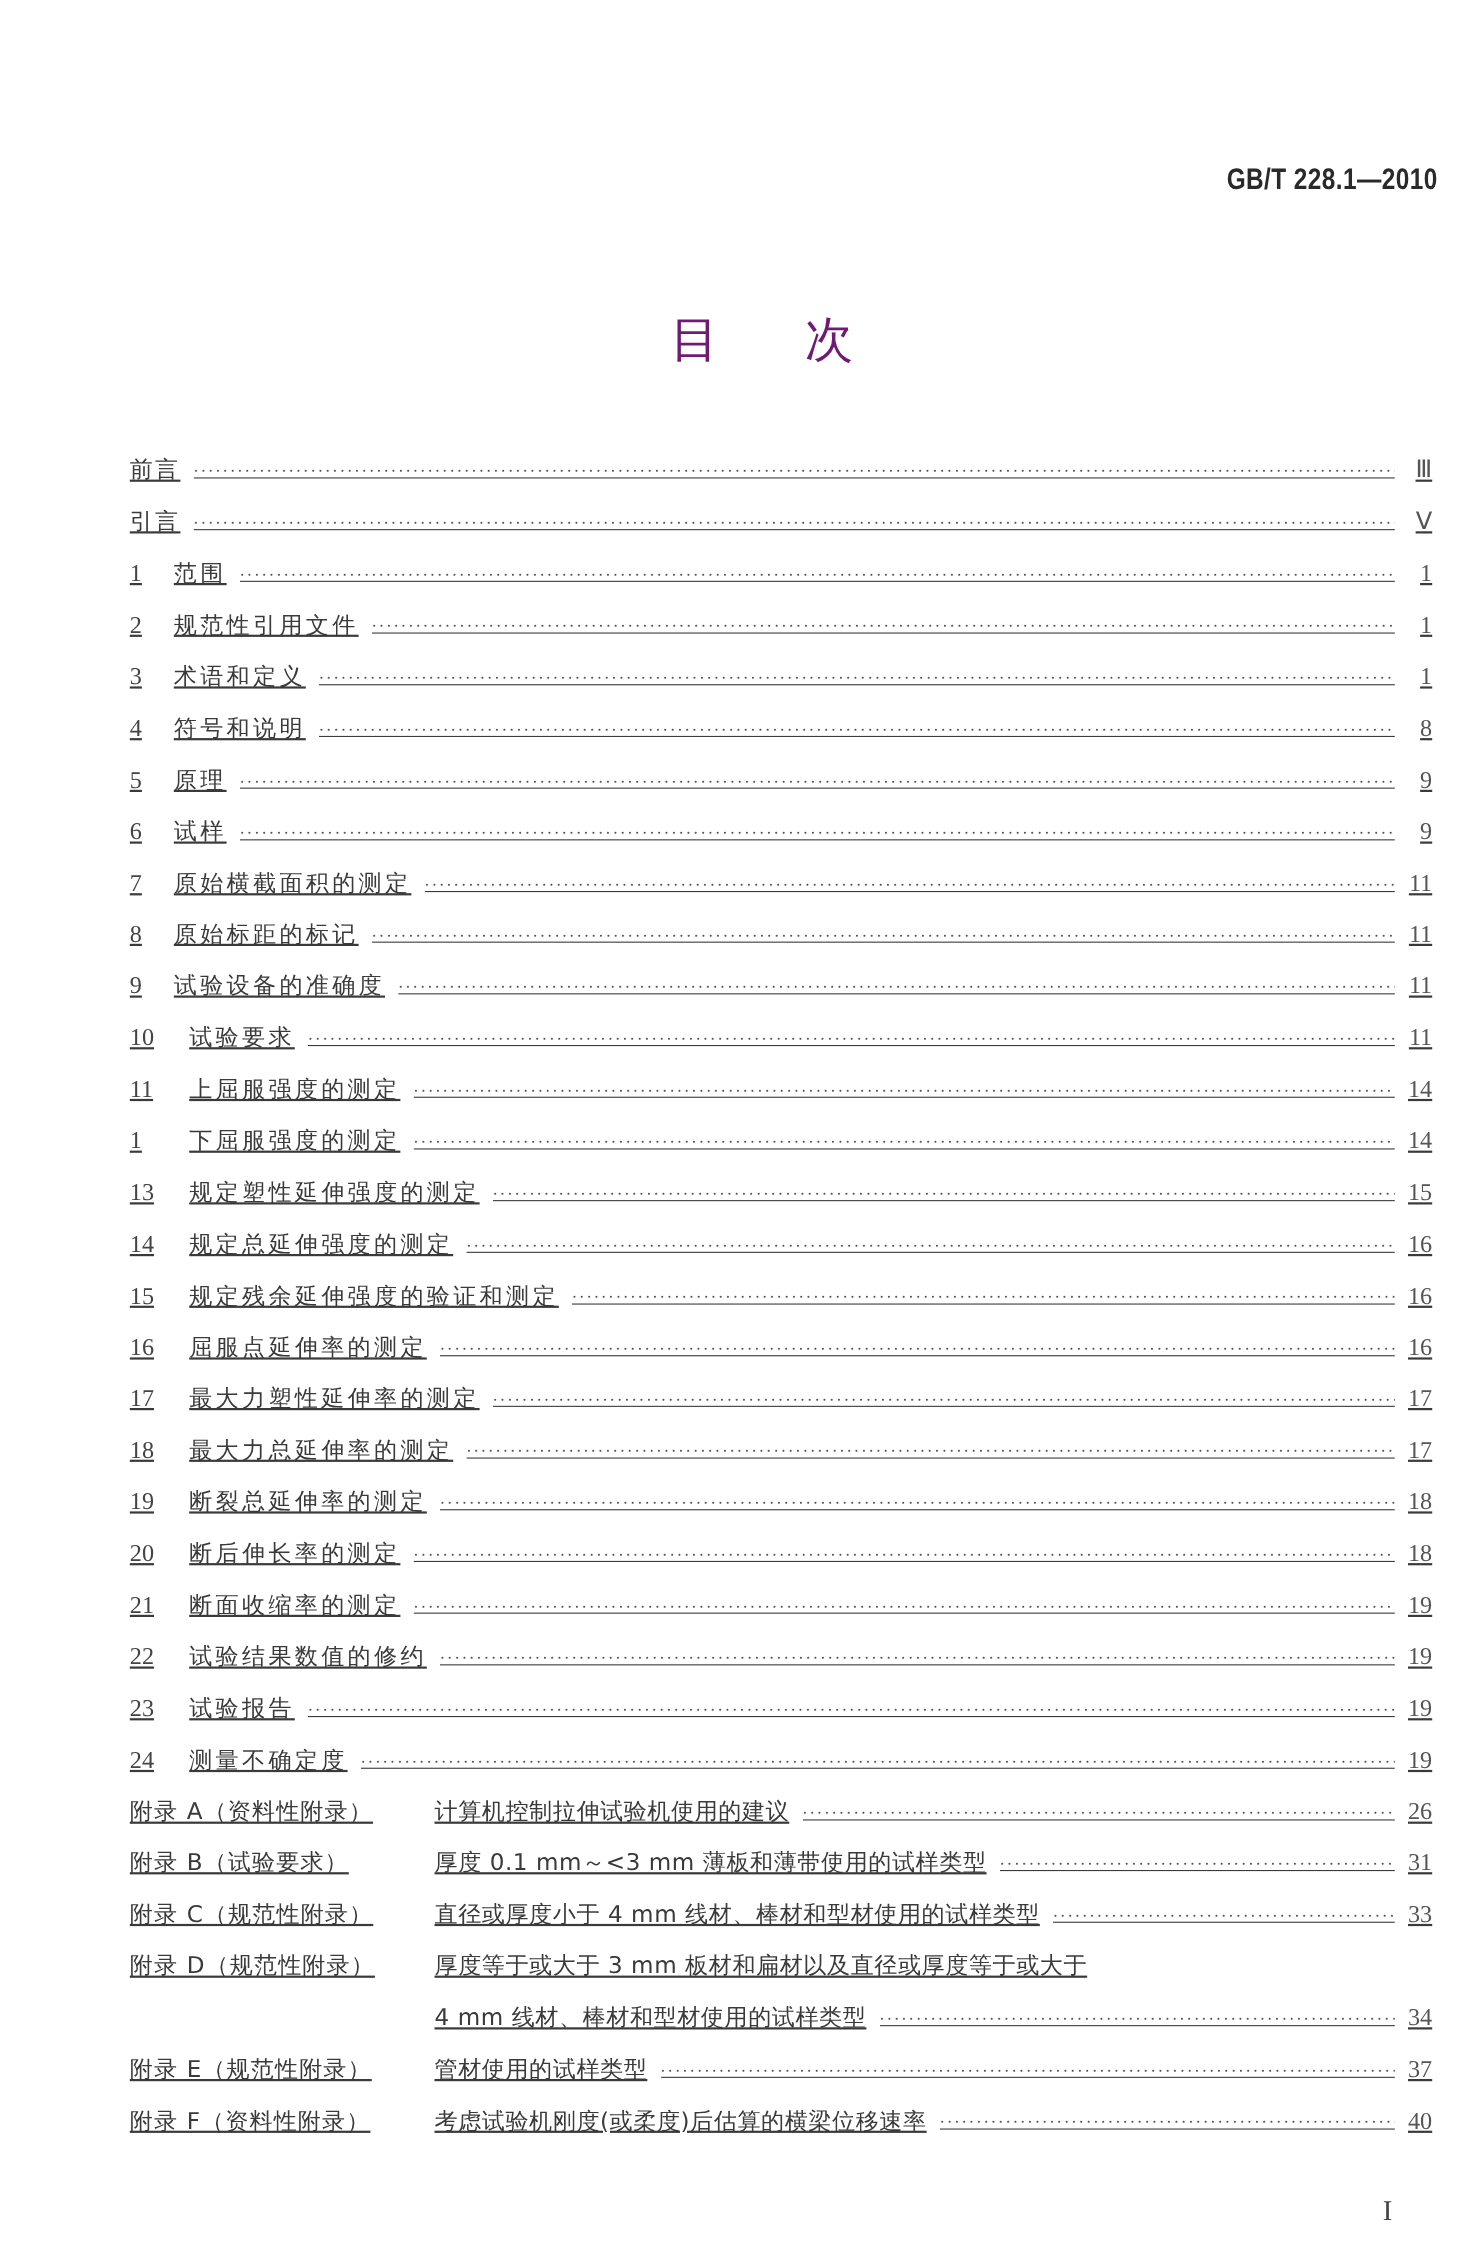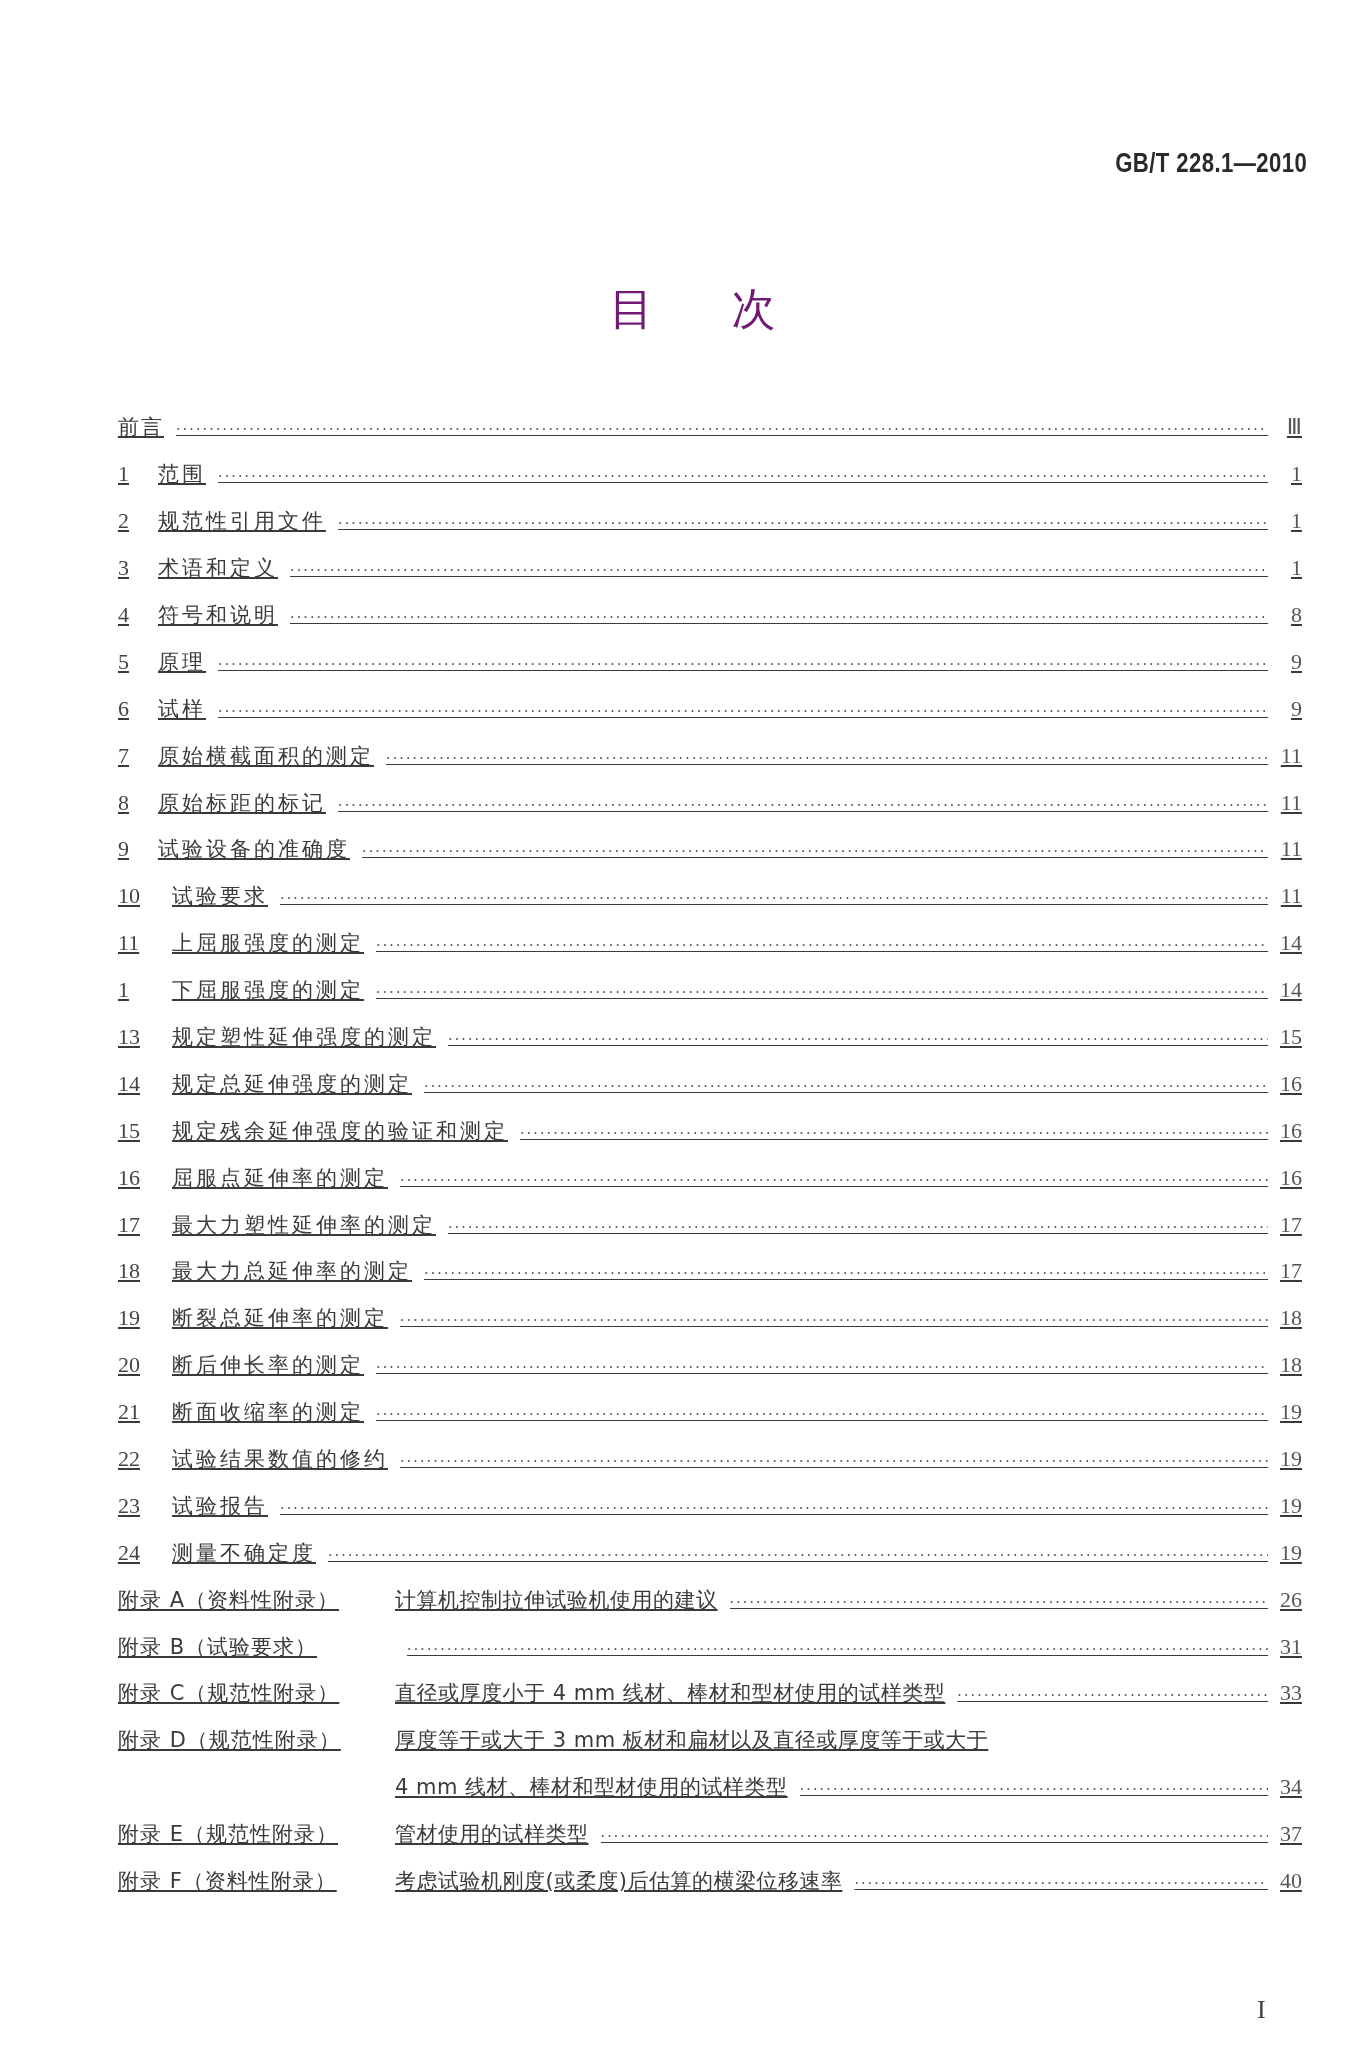--- a/index.html
+++ b/index.html
@@ -36,20 +36,25 @@
   <span>目</span><span class="gap"></span><span>次</span>
 </div>
 
 <div class="toc">
 
   <div class="row front">
     <span class="label">前言</span>
     <span class="dots"></span>
     <span class="page">Ⅲ</span>
   </div>
+  <div class="row front">
+    <span class="label">引言</span>
+    <span class="dots"></span>
+    <span class="page">Ⅴ</span>
+  </div>
 
   <div id="sections">
       <div class="row">
         <span class="num">1</span>
         <span class="label">范围</span>
         <span class="dots"></span>
         <span class="page">1</span>
       </div>
       <div class="row">
         <span class="num">2</span>
@@ -192,20 +197,21 @@
     </div>
   <div id="appendices">
       <div class="row apx">
         <span class="prefix">附录 A（资料性附录）</span>
         <span class="label">计算机控制拉伸试验机使用的建议</span>
         <span class="dots"></span>
         <span class="page">26</span>
       </div>
       <div class="row apx">
         <span class="prefix">附录 B（试验要求）</span>
+        <span class="label">厚度 0.1 mm～&lt;3 mm 薄板和薄带使用的试样类型</span>
         <span class="dots"></span>
         <span class="page">31</span>
       </div>
       <div class="row apx">
         <span class="prefix">附录 C（规范性附录）</span>
         <span class="label">直径或厚度小于 4 mm 线材、棒材和型材使用的试样类型</span>
         <span class="dots"></span>
         <span class="page">33</span>
       </div>
       <div class="row apx">

